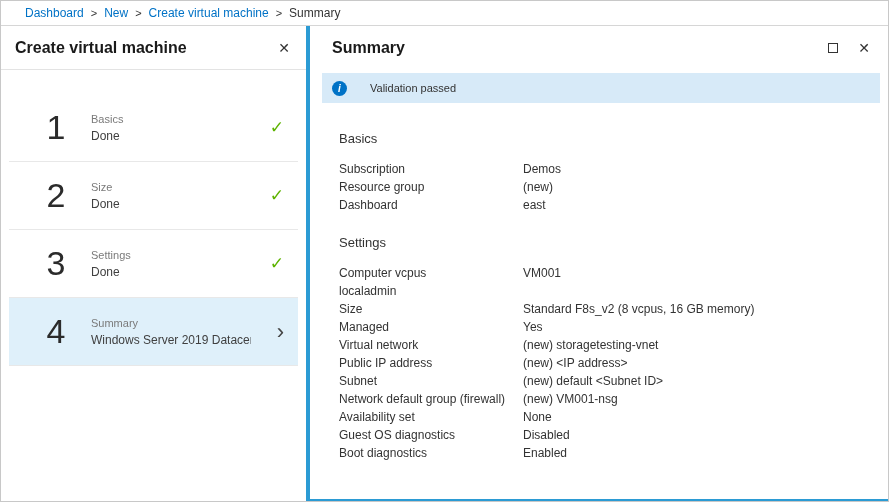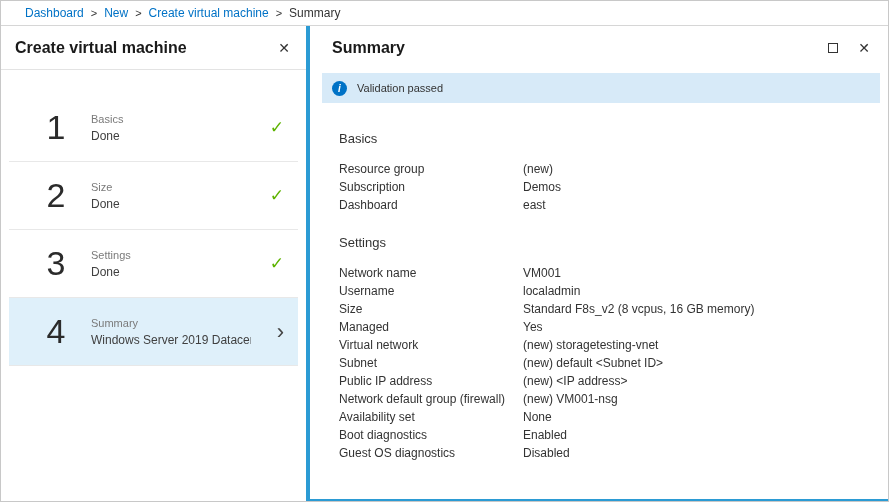--- a/index.html
+++ b/index.html
@@ -34,21 +34,21 @@
   .blade-sep { width:4px; flex:0 0 4px; background:#2b9bd4; }
 
   
   .right-panel { flex:1; background:#fff; display:flex; flex-direction:column; border-bottom:2px solid #2b9bd4; min-width:0; overflow:hidden; }
   .rp-header { display:flex; align-items:center; padding:13px 18px 10px 22px; }
   .rp-title { font-size:16px; font-weight:700; color:#1a1a1a; flex:1; }
   .rp-icons { display:flex; align-items:center; gap:20px; }
   .icon-max { width:10px; height:10px; border:1px solid #333; display:inline-block; cursor:pointer; }
   .banner { margin:6px 8px 0 12px; background:#d7eaf8; height:30px; display:flex; align-items:center; padding:0 10px; }
   .info-icon { width:15px; height:15px; border-radius:50%; background:#0072c6; color:#fff; font-size:10px; font-weight:700; display:flex; align-items:center; justify-content:center; font-style:italic; flex:0 0 15px; }
-  .banner-text { font-size:11px; color:#333; margin-left:10px; }
+  .banner-text { font-size:11px; color:#333; margin-left:23px; }
   .rp-content { padding:28px 16px 10px 29px; font-size:12px; color:#333; overflow:hidden; }
   .sec-heading { font-size:13px; color:#333; margin-bottom:14px; }
   .sec-heading.second { margin-top:21px; }
   .row { display:flex; line-height:18px; }
   .row-label { flex:0 0 184px; white-space:nowrap; color:#333; }
   .row-value { color:#333; white-space:nowrap; }
 </style>
 </head>
 <body>
 
@@ -126,76 +126,75 @@
       <div class="banner">
         <span class="info-icon">i</span>
         <span class="banner-text">Validation passed</span>
       </div>
 
       <div class="rp-content">
 
         <div class="sec-heading">Basics</div>
 
         <div class="row">
+          <span class="row-label">Subscription</span>
+          <span class="row-value">Demos</span>
+        </div>
+        <div class="row">
           <span class="row-label">Resource group</span>
           <span class="row-value">(new)</span>
         </div>
         <div class="row">
-          <span class="row-label">Subscription</span>
-          <span class="row-value">Demos</span>
-        </div>
-        <div class="row">
           <span class="row-label">Dashboard</span>
           <span class="row-value">east</span>
         </div>
 
         <div class="sec-heading second">Settings</div>
 
         <div class="row">
-          <span class="row-label">Network name</span>
+          <span class="row-label">Computer vcpus</span>
           <span class="row-value">VM001</span>
         </div>
         <div class="row">
-          <span class="row-label">Username</span>
           <span class="row-value">localadmin</span>
         </div>
         <div class="row">
           <span class="row-label">Size</span>
           <span class="row-value">Standard F8s_v2 (8 vcpus, 16 GB memory)</span>
         </div>
         <div class="row">
           <span class="row-label">Managed</span>
           <span class="row-value">Yes</span>
         </div>
         <div class="row">
           <span class="row-label">Virtual network</span>
           <span class="row-value">(new) storagetesting-vnet</span>
         </div>
         <div class="row">
+          <span class="row-label">Public IP address</span>
+          <span class="row-value">(new)  &lt;IP address&gt;</span>
+        </div>
+        <div class="row">
           <span class="row-label">Subnet</span>
           <span class="row-value">(new) default  &lt;Subnet ID&gt;</span>
         </div>
         <div class="row">
-          <span class="row-label">Public IP address</span>
-          <span class="row-value">(new)  &lt;IP address&gt;</span>
-        </div>
-        <div class="row">
           <span class="row-label">Network default group (firewall)</span>
           <span class="row-value">(new) VM001-nsg</span>
         </div>
         <div class="row">
           <span class="row-label">Availability set</span>
           <span class="row-value">None</span>
         </div>
         <div class="row">
+          <span class="row-label">Guest OS diagnostics</span>
+          <span class="row-value">Disabled</span>
+        </div>
+        <div class="row">
           <span class="row-label">Boot diagnostics</span>
           <span class="row-value">Enabled</span>
         </div>
-        <div class="row">
-          <span class="row-label">Guest OS diagnostics</span>
-          <span class="row-value">Disabled</span>
-        </div>
 
       </div>
     </div>
 
   </div>
 </div>
 
 </body></html>

